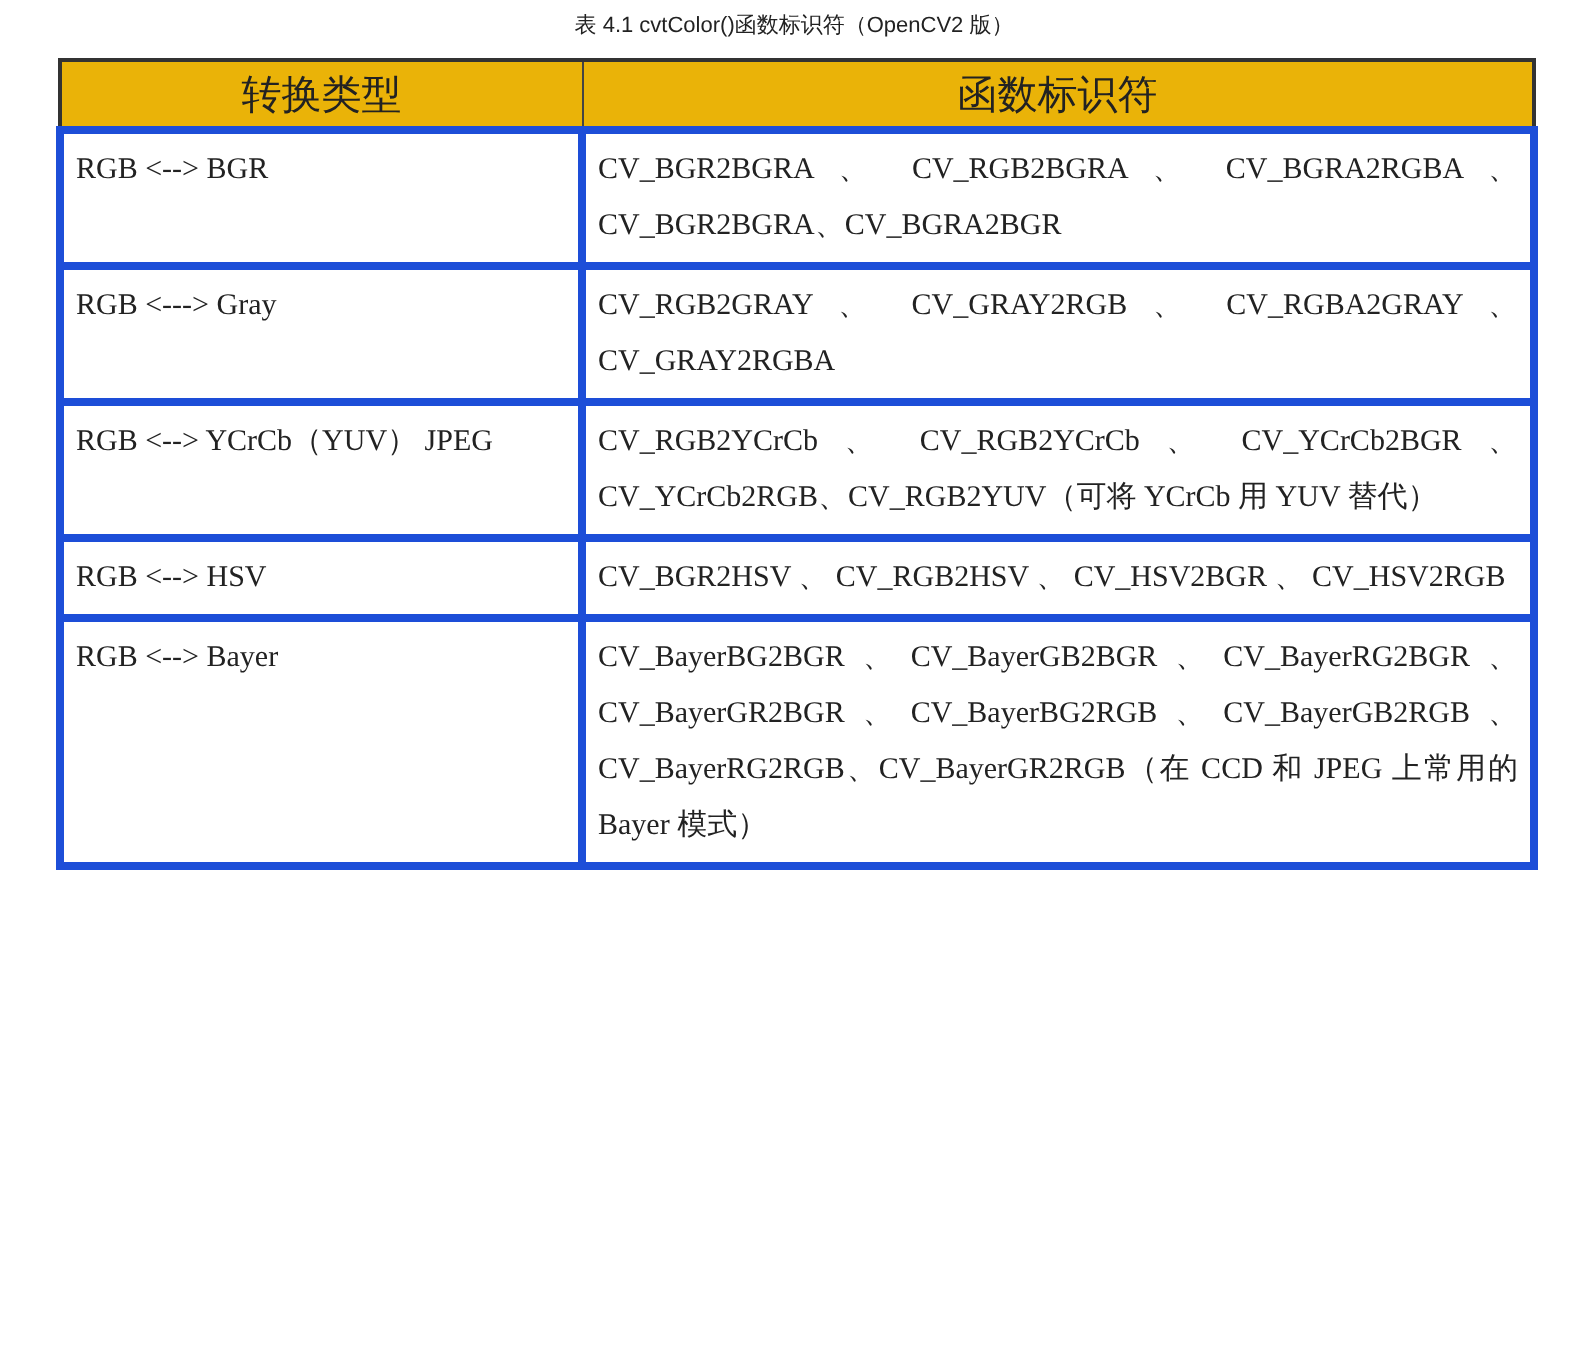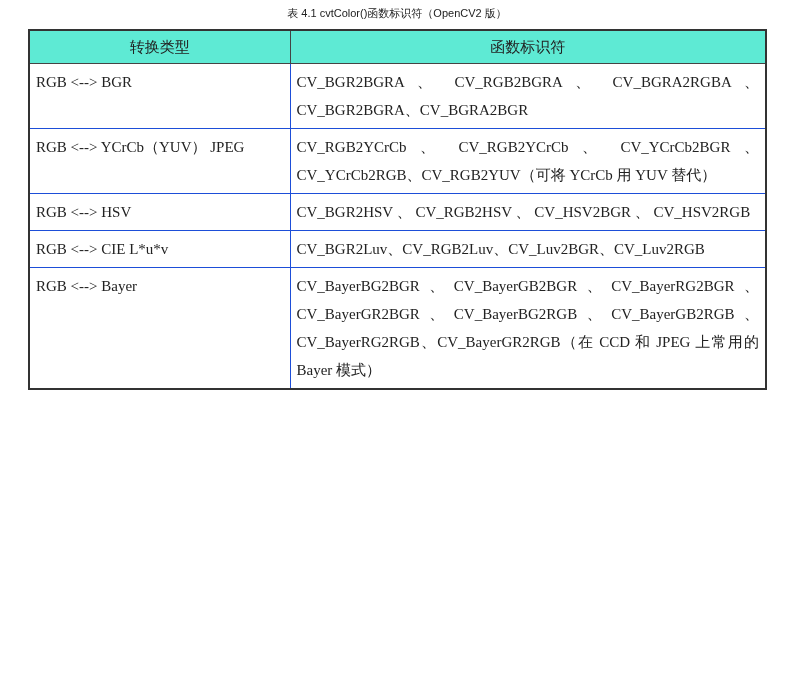--- a/index.html
+++ b/index.html
@@ -13,27 +13,27 @@
   table {
     position: absolute; left: 28px; top: 29px; width: 737px;
     border-collapse: collapse; table-layout: fixed;
     font-family: "Liberation Serif", "DejaVu Serif", serif;
     font-size: 15px; color: #222;
     border: 2px solid #333;
   }
   col.c1 { width: 261px; }
   col.c2 { width: 476px; }
   th {
-    background: #5eead4; font-weight: normal;
-    font-family: "DejaVu Sans", sans-serif; font-size: 15px;
+    background: #eab308; font-weight: normal;
+    font-family: "DejaVu Sans", sans-serif; font-size: 20px;
     height: 32px; border: 1px solid #444; text-align: center;
     padding: 0;
   }
   td {
-    border: 1px solid #1d4ed8; vertical-align: top;
+    border: 4px solid #1d4ed8; vertical-align: top;
     padding: 4px 6px 4px 6px; line-height: 28px;
   }
   td.ids { text-align: justify; }
 </style>
 </head>
 <body>
 
 <div class="caption">表 4.1   cvtColor()函数标识符（OpenCV2 版）</div>
 
 <table>
@@ -46,29 +46,29 @@
       <th>转换类型</th>
       <th>函数标识符</th>
     </tr>
   </thead>
   <tbody>
     <tr>
         <td>RGB &lt;--&gt; BGR</td>
         <td class="ids">CV_BGR2BGRA 、 CV_RGB2BGRA 、 CV_BGRA2RGBA 、 CV_BGR2BGRA、CV_BGRA2BGR</td>
       </tr>
     <tr>
+        <td>RGB &lt;---&gt; Gray</td>
+        <td class="ids">CV_RGB2GRAY 、 CV_GRAY2RGB 、 CV_RGBA2GRAY 、 CV_GRAY2RGBA</td>
+      </tr>
+    <tr>
         <td>RGB &lt;--&gt; YCrCb（YUV） JPEG</td>
         <td class="ids">CV_RGB2YCrCb 、 CV_RGB2YCrCb 、 CV_YCrCb2BGR 、 CV_YCrCb2RGB、CV_RGB2YUV（可将 YCrCb 用 YUV 替代）</td>
       </tr>
     <tr>
         <td>RGB &lt;--&gt; HSV</td>
         <td class="ids">CV_BGR2HSV 、 CV_RGB2HSV 、 CV_HSV2BGR 、 CV_HSV2RGB</td>
-      </tr>
-    <tr>
-        <td>RGB &lt;--&gt; CIE L*u*v</td>
-        <td class="ids">CV_BGR2Luv、CV_RGB2Luv、CV_Luv2BGR、CV_Luv2RGB</td>
       </tr>
     <tr>
         <td>RGB &lt;--&gt; Bayer</td>
         <td class="ids">CV_BayerBG2BGR、CV_BayerGB2BGR、CV_BayerRG2BGR、CV_BayerGR2BGR、CV_BayerBG2RGB、CV_BayerGB2RGB、CV_BayerRG2RGB、CV_BayerGR2RGB（在 CCD 和 JPEG 上常用的 Bayer 模式）</td>
       </tr>
   </tbody>
 </table>
 
 </body></html>

